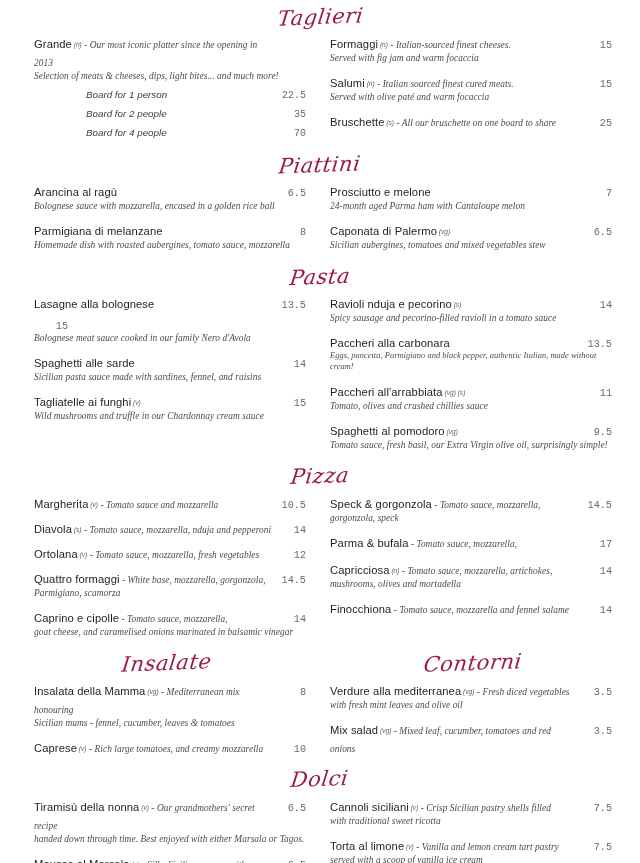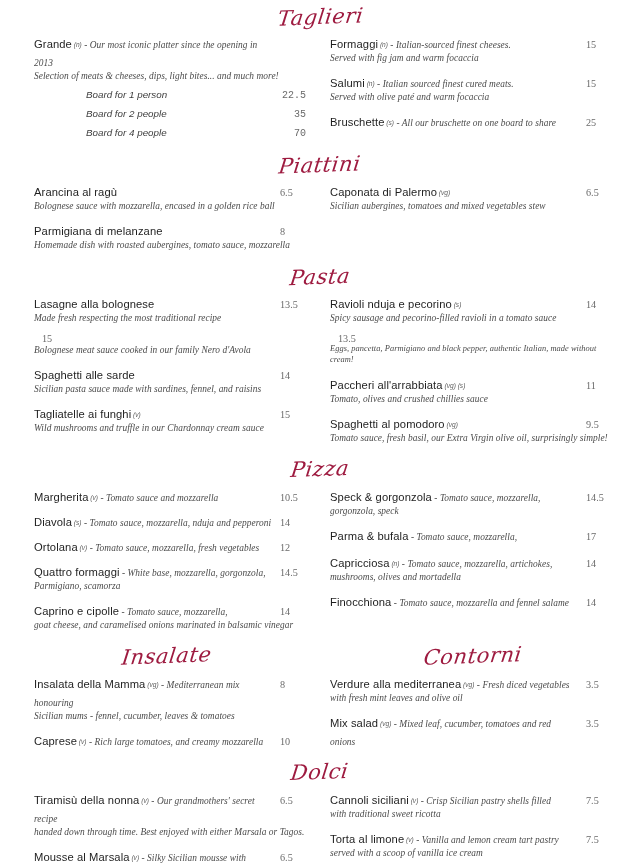--- a/index.html
+++ b/index.html
@@ -105,23 +105,24 @@
     color: #4a4a4a;
     line-height: 1.28;
     margin-top: 0px;
     letter-spacing: 0.05px;
   }
   .desc.small {
     font-size: 8.4px;
   }
   .price {
     flex: 0 0 auto;
-    font-family: Liberation Serif, serif;
+    font-family: Liberation Mono, monospace;
     font-size: 10.2px;
     color: #6a6a6a;
+    text-align: right;
     min-width: 26px;
     padding-left: 8px;
     white-space: nowrap;
   }
 
   
   .board-row {
     display: flex;
     align-items: baseline;
     padding-left: 52px;
@@ -215,40 +216,46 @@
               <div class="item-line">
                 <div class="item-text"><span class="name">Parmigiana di melanzane</span></div>
                 <div class="price">8</div>
               </div>
               <div class="desc">Homemade dish with roasted aubergines, tomato sauce, mozzarella</div>
             </div>
           </div>
           <div class="col right">
             <div class="item">
               <div class="item-line">
+                <div class="item-text"><span class="name">Prosciutto e melone</span></div>
+                <div class="price">7</div>
+              </div>
+              <div class="desc">24-month aged Parma ham with Cantaloupe melon</div>
+            </div>
+            <div class="item">
+              <div class="item-line">
                 <div class="item-text"><span class="name">Caponata di Palermo</span><span class="tag"> (vg)</span></div>
                 <div class="price">6.5</div>
               </div>
               <div class="desc">Sicilian aubergines, tomatoes and mixed vegetables stew</div>
             </div>
           </div>
         </div>
       </div>
       <div>
         <div class="section-head-wrap">
           <div class="section-head">Pasta</div>
         </div>
         <div class="cols">
           <div class="col left">
             <div class="item">
               <div class="item-line">
                 <div class="item-text"><span class="name">Lasagne alla bolognese</span></div>
                 <div class="price">13.5</div>
               </div>
-              <div class="desc">Made fresh respecting the most traditional recipe</div>
             </div>
             <div class="item">
               <div class="item-line">
                 <div class="price">15</div>
               </div>
               <div class="desc">Bolognese meat sauce cooked in our family Nero d'Avola</div>
             </div>
             <div class="item">
               <div class="item-line">
                 <div class="item-text"><span class="name">Spaghetti alle sarde</span></div>
@@ -267,20 +274,21 @@
           <div class="col right">
             <div class="item">
               <div class="item-line">
                 <div class="item-text"><span class="name">Ravioli nduja e pecorino</span><span class="tag"> (s)</span></div>
                 <div class="price">14</div>
               </div>
               <div class="desc">Spicy sausage and pecorino-filled ravioli in a tomato sauce</div>
             </div>
             <div class="item">
               <div class="item-line">
+                <div class="item-text"><span class="name">Paccheri alla carbonara</span></div>
                 <div class="price">13.5</div>
               </div>
               <div class="desc small">Eggs, pancetta, Parmigiano and black pepper, authentic Italian, made without cream!</div>
             </div>
             <div class="item">
               <div class="item-line">
                 <div class="item-text"><span class="name">Paccheri all'arrabbiata</span><span class="tag"> (vg) (s)</span></div>
                 <div class="price">11</div>
               </div>
               <div class="desc">Tomato, olives and crushed chillies sauce</div>

